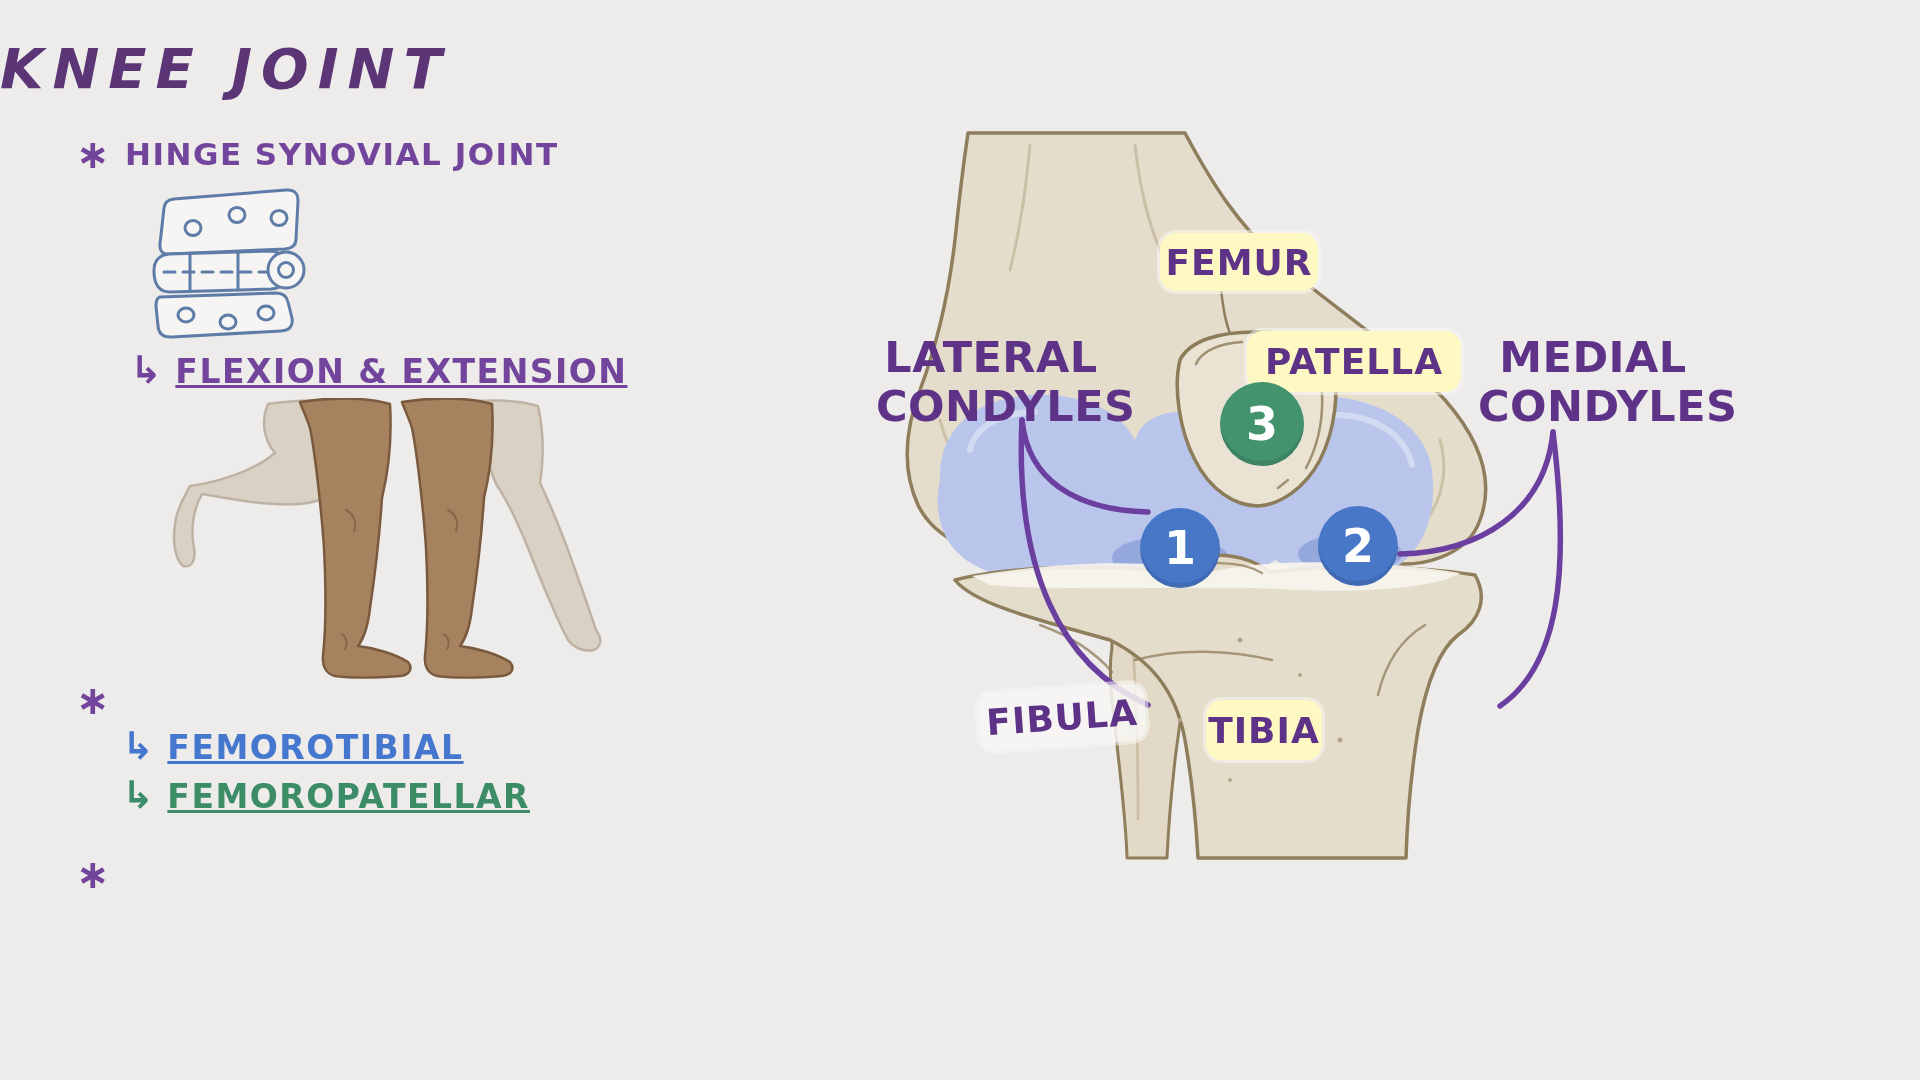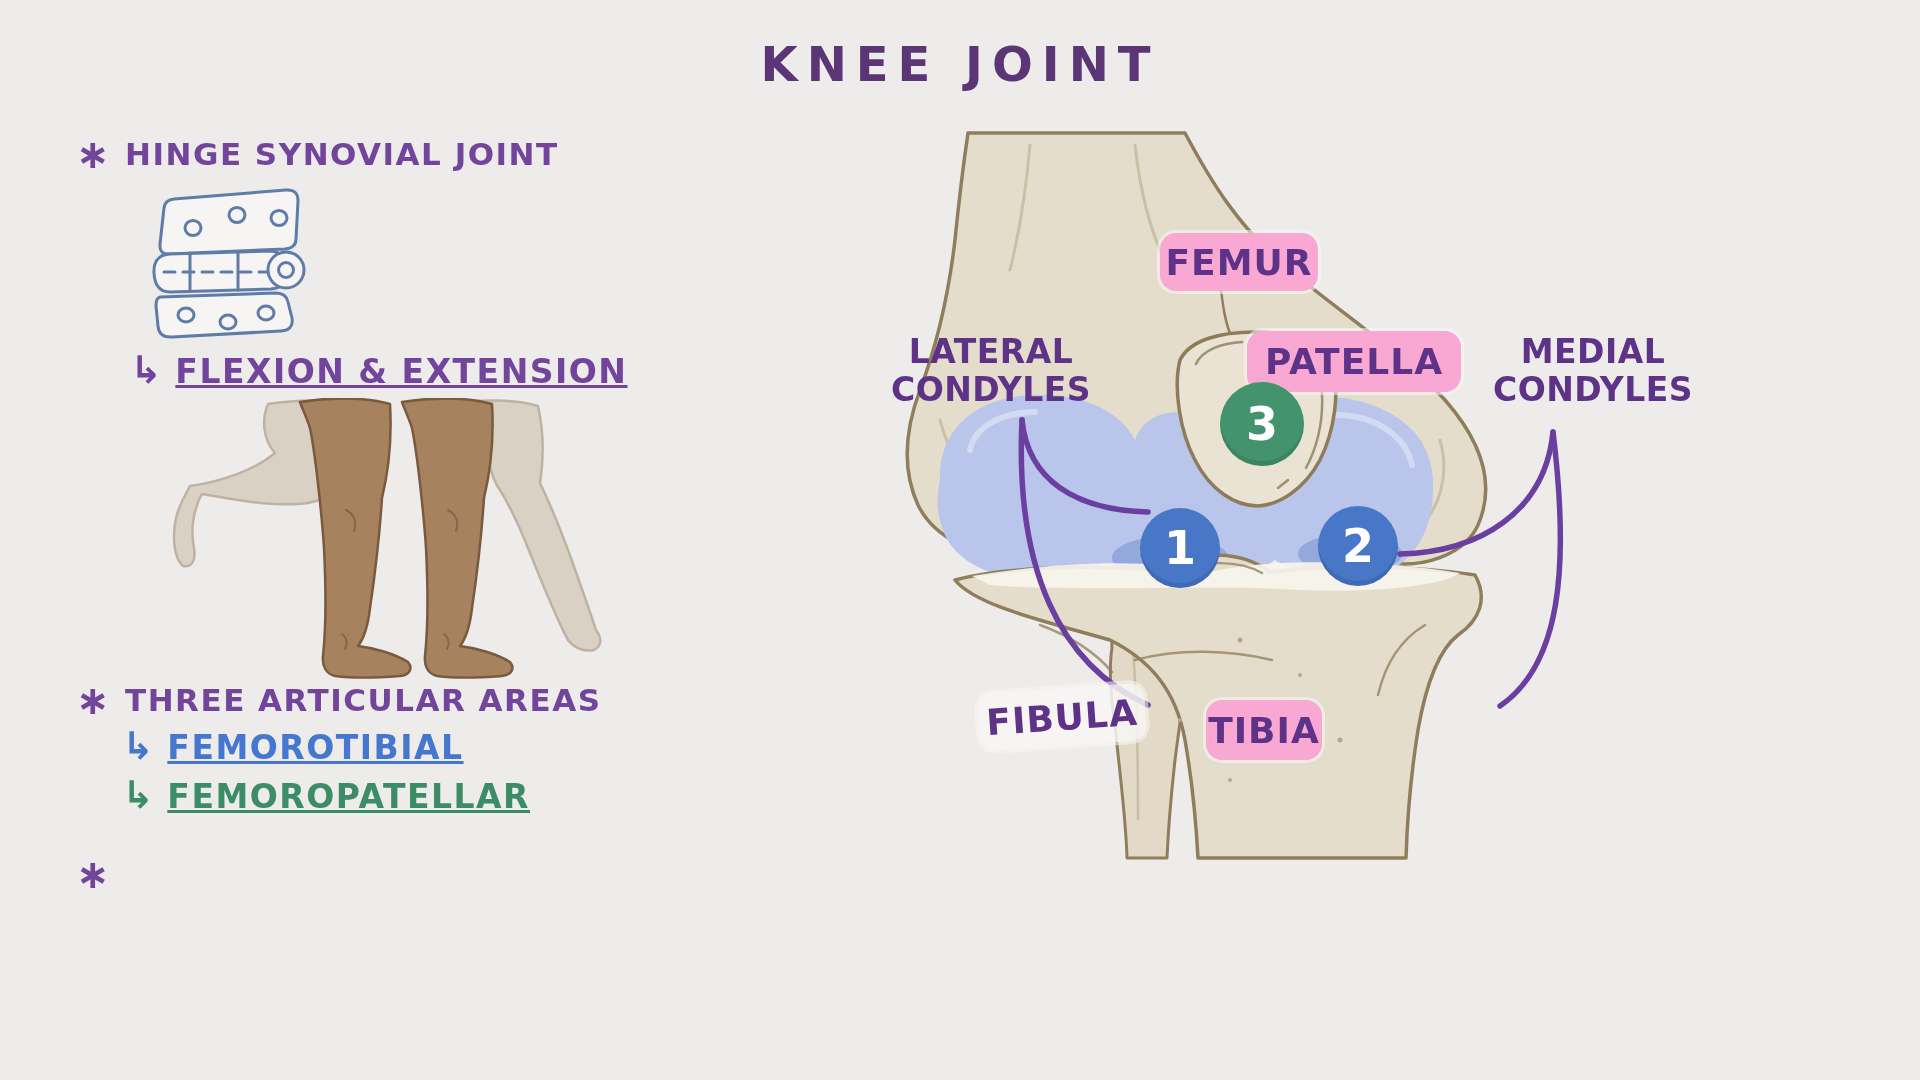--- a/index.html
+++ b/index.html
@@ -6,23 +6,23 @@
   body{
     width:1920px;height:1080px;position:relative;overflow:hidden;
     background:#EDECEA;
     font-family:"DejaVu Sans","Liberation Sans",sans-serif;
     -webkit-font-smoothing:antialiased;
   }
   .abs{position:absolute;}
 
   
   .title{
-    left:0;right:0;top:36px;text-align:center;
-    font-size:48px;font-weight:800;letter-spacing:9px;
-    color:#5B3575;white-space:nowrap;
+    left:0;right:0;top:36px;
+    font-size:56px;font-weight:800;letter-spacing:9px;
+    color:#5B3575;white-space:nowrap;font-style:italic;
   }
 
   
   .note{
     font-weight:800;color:#72449C;white-space:nowrap;letter-spacing:1.5px;
     display:flex;align-items:baseline;gap:14px;
   }
   .note .marker{font-size:40px;transform:translateY(3px);}
   .note .txt{font-size:31px;}
   .sub{
@@ -30,28 +30,28 @@
     display:flex;align-items:baseline;gap:12px;
   }
   .sub .arrow{font-size:38px;}
   .sub .txt{font-size:33px;text-decoration:underline;}
   .purple{color:#72449C;}
   .blue{color:#4577CE;}
   .green{color:#3C8C68;}
 
   
   .pill{
-    background:#f9a8d4;border-radius:16px;
+    background:#fef9c3;border-radius:16px;
     display:flex;align-items:center;justify-content:center;
     color:#5E3387;font-weight:800;letter-spacing:1px;
     box-shadow:0 0 0 3px rgba(248,247,244,.55);
   }
   .freelabel{
     color:#5E3387;font-weight:800;text-align:center;
-    font-size:33px;line-height:1.14;letter-spacing:.5px;
+    font-size:43px;line-height:1.14;letter-spacing:.5px;
   }
   .num{
     border-radius:50%;display:flex;align-items:center;justify-content:center;
     color:#FFFFFF;font-weight:800;font-size:46px;
     box-shadow:inset 0 -5px 0 rgba(0,0,0,.10);
   }
   .num-blue{background:#4877C8;}
   .num-green{background:#43936F;}
 </style>
 </head>
@@ -117,21 +117,20 @@
   <g fill="none" stroke="#7A5A3E" stroke-width="2" stroke-linecap="round" opacity=".7">
     <path d="M 196 112 C 204 116 207 124 204 133"></path>
     <path d="M 298 112 C 306 116 309 124 306 133"></path>
     <path d="M 192 236 C 197 240 198 246 195 251"></path>
     <path d="M 294 236 C 299 240 300 246 297 251"></path>
   </g>
 </svg>
 
 <div class="abs note" style="left:76px;top:674px;">
   <span class="marker">∗</span>
-  <span class="txt">THREE ARTICULAR AREAS</span>
 </div>
 
 <div class="abs sub blue" style="left:122px;top:724px;">
   <span class="arrow">↳</span>
   <span class="txt">FEMOROTIBIAL</span>
 </div>
 
 <div class="abs sub green" style="left:122px;top:773px;">
   <span class="arrow">↳</span>
   <span class="txt">FEMOROPATELLAR</span>

